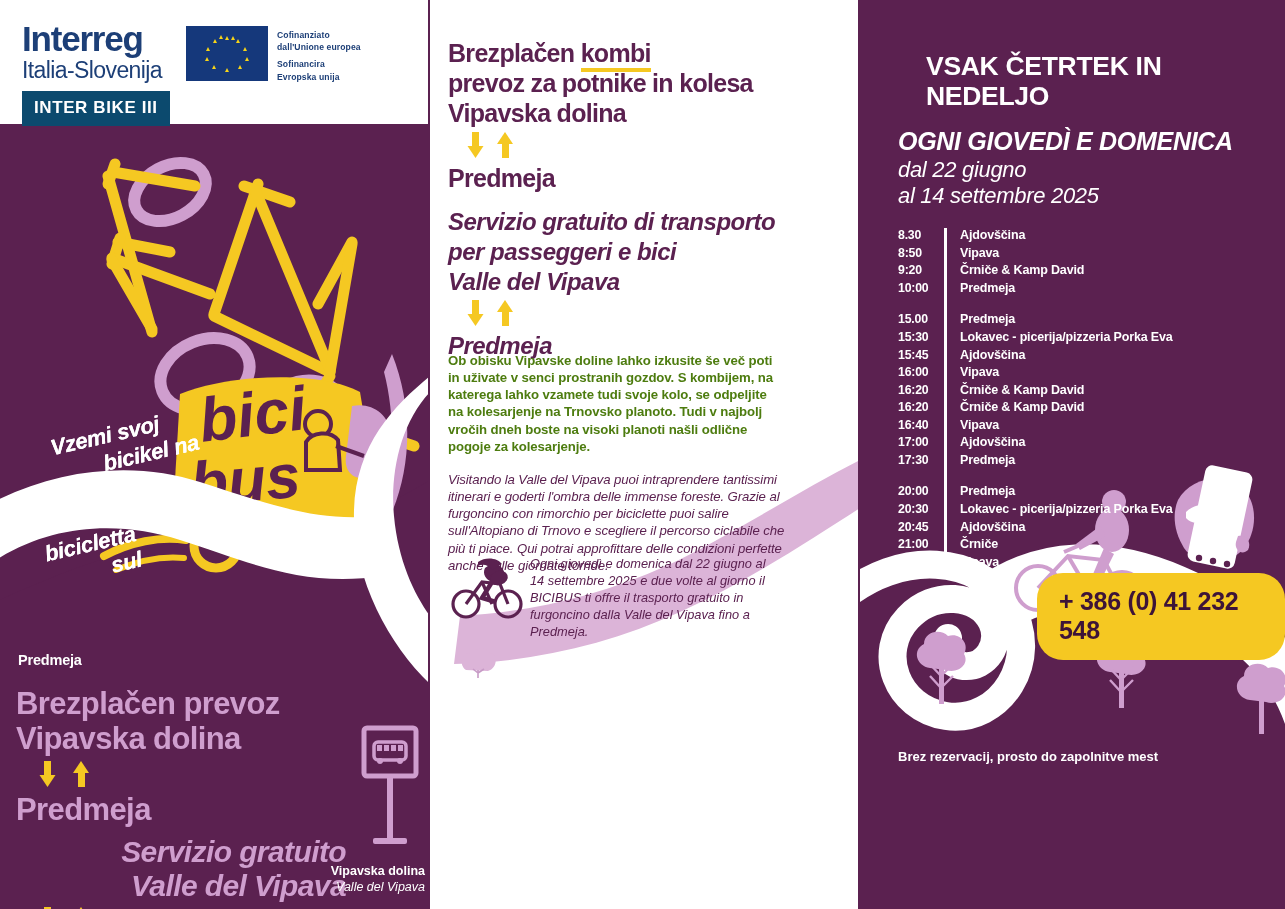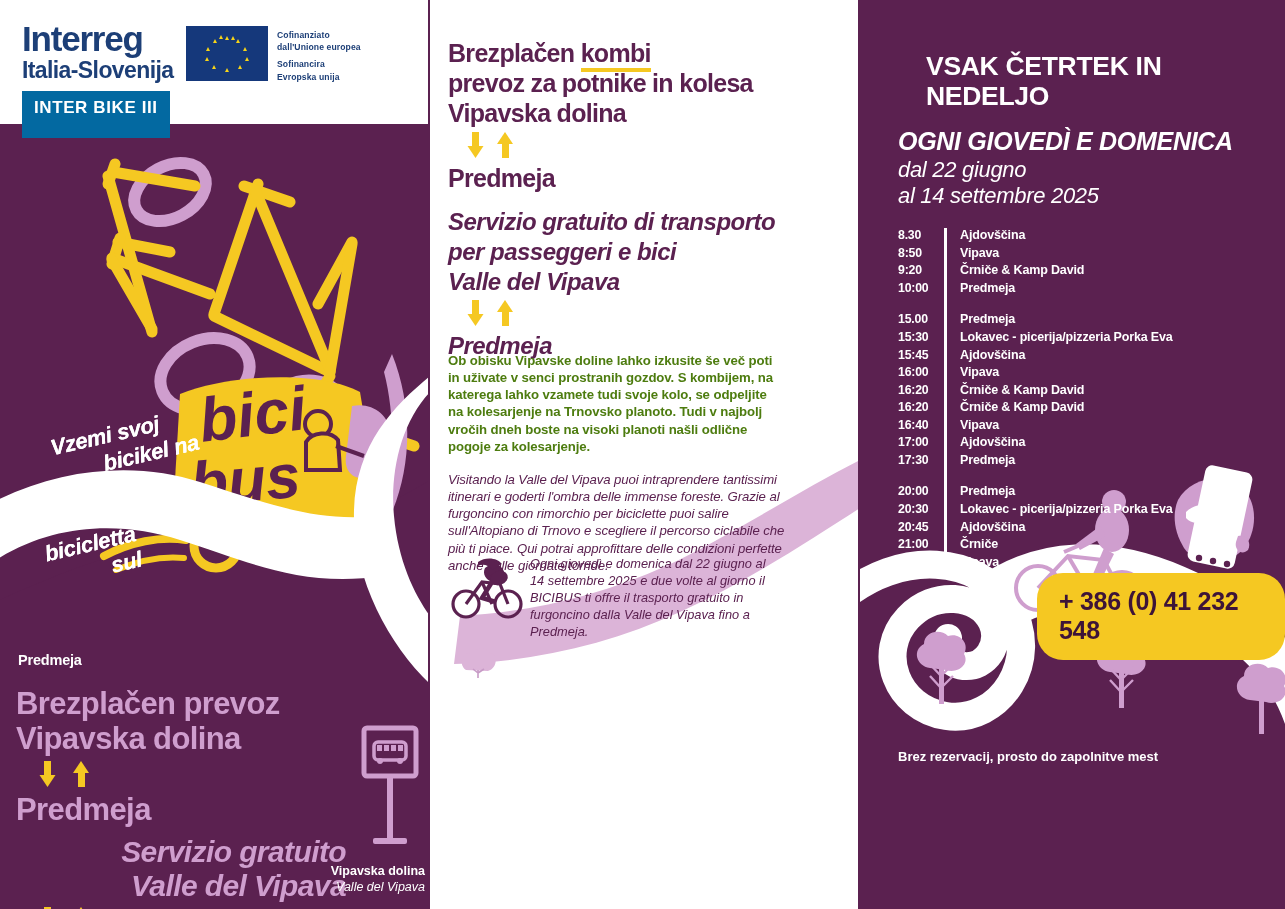--- a/index.html
+++ b/index.html
@@ -28,26 +28,26 @@
   .divider{position:absolute;top:0;width:2px;height:909px;background:#5b2150;z-index:40;}
   #div1{left:428px;}
   #div2{left:858px;}
 
   
   #interreg{position:absolute;left:22px;top:22px;}
   .ir-word{
     font-size:35px;font-weight:bold;color:#1d3f77;letter-spacing:-1.2px;line-height:0.98;
   }
   .ir-sub{
-    font-size:23px;font-weight:bold;color:#1d3f77;letter-spacing:-0.6px;line-height:1.15;margin-top:1px;
+    font-size:23px;font-weight:normal;color:#1d3f77;letter-spacing:-0.6px;line-height:1.15;margin-top:1px;
   }
   #ir-badge{
-    margin-top:7px;background:#0369a1;color:#ffffff;
+    margin-top:7px;background:#0c4a6e;color:#ffffff;
     font-size:17px;font-weight:bold;letter-spacing:0.6px;
-    padding:7px 12px 20px 12px;display:inline-block;
+    padding:7px 12px 8px 12px;display:inline-block;
   }
   #euflag{
     position:absolute;left:186px;top:26px;width:82px;height:55px;background:#15387b;
   }
   #euflag .stars{position:absolute;inset:0;}
   #euflag .star{
     position:absolute;width:0;height:0;
     border-left:2.3px solid transparent;border-right:2.3px solid transparent;
     border-bottom:4.4px solid #f7d417;
   }

